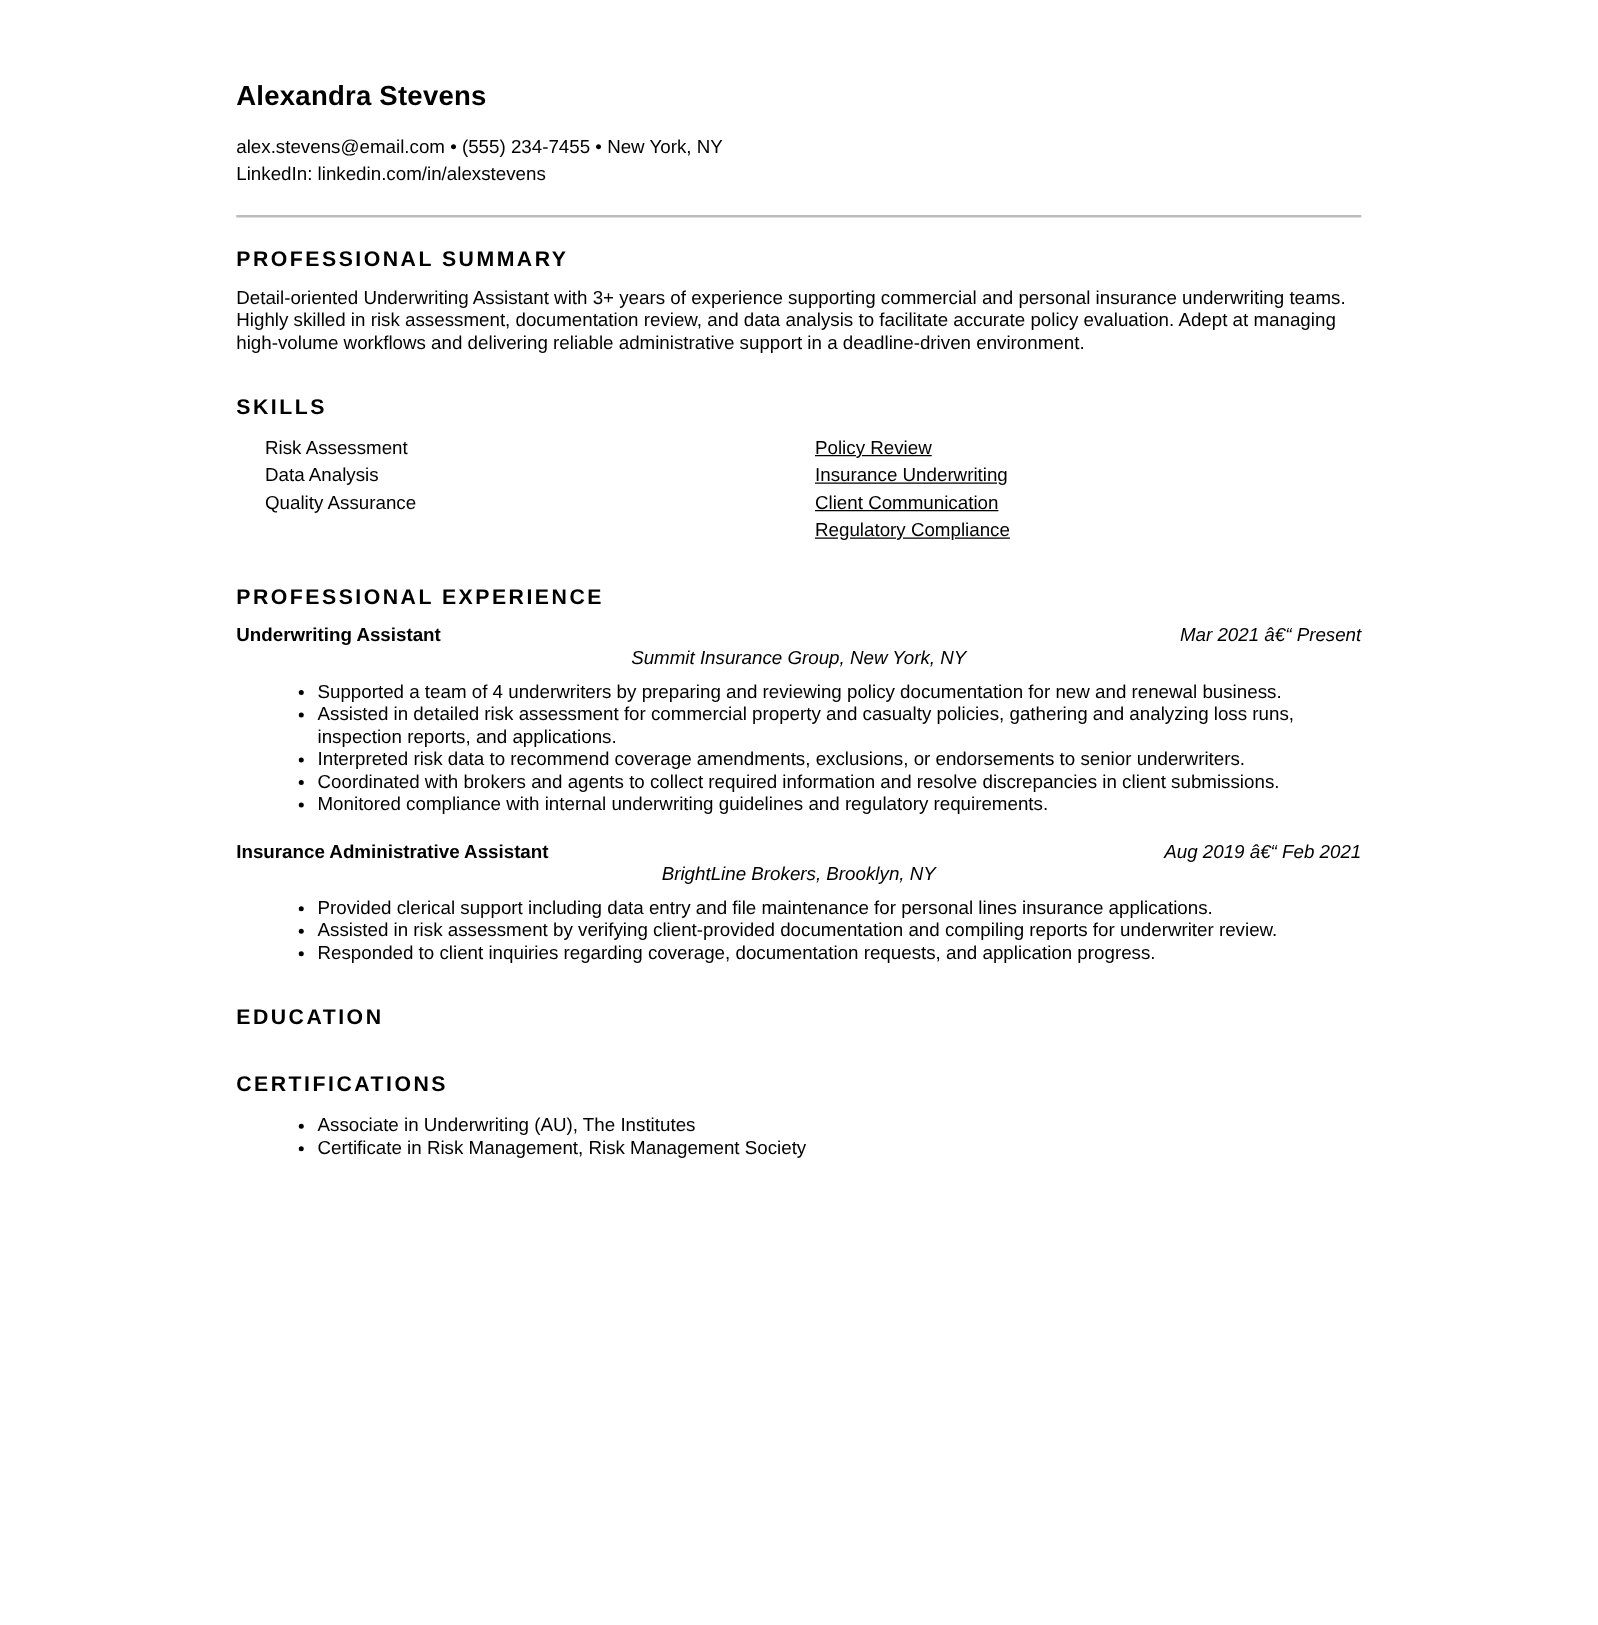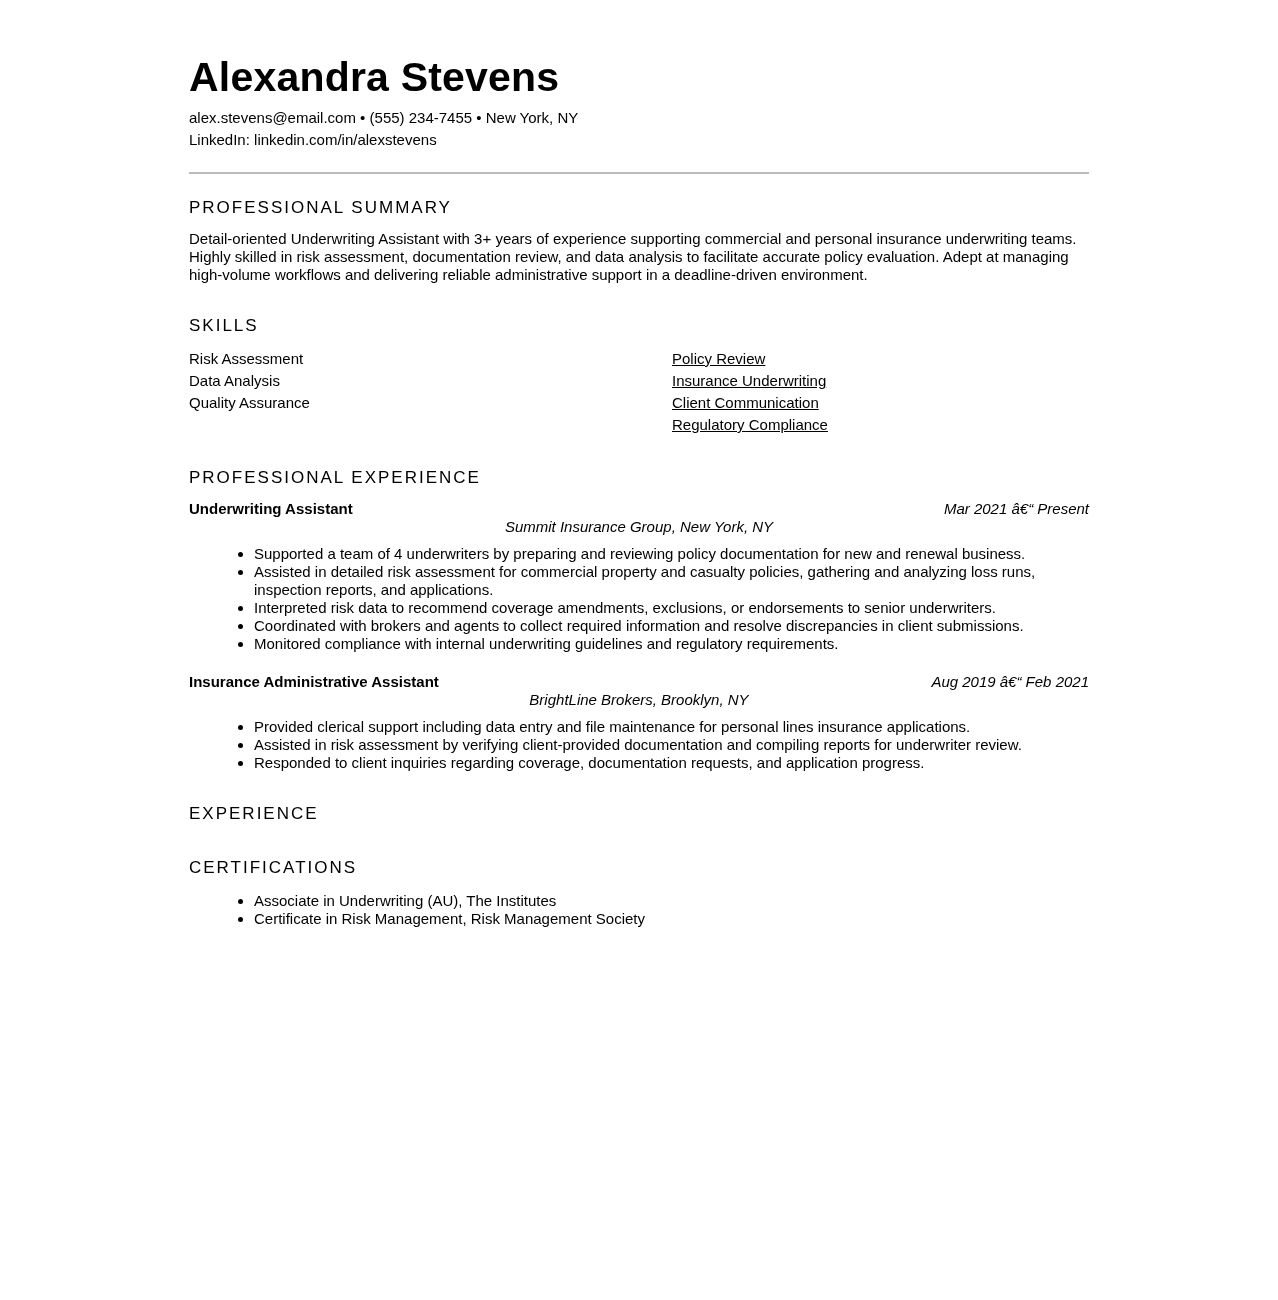--- a/index.html
+++ b/index.html
@@ -12,51 +12,51 @@
     line-height: 18px;
   }
   .page {
     width: 900px;
     margin: 0 auto;
     padding-top: 58px;
     min-height: 1242px;
   }
   h1 {
     margin: 0 0 11px 0;
-    font-size: 41px;
+    font-size: 22px;
     line-height: 38px;
     font-weight: bold;
     letter-spacing: 0.2px;
   }
   .contact-line {
     margin: 0;
     line-height: 22px;
   }
   hr.rule {
     margin: 21px 0 0 0;
     border: none;
     border-top: 2px solid #bcbcbc;
     height: 0;
   }
   h2 {
     margin: 30px 0 10px 0;
     font-size: 17px;
     line-height: 24px;
-    font-weight: normal;
+    font-weight: bold;
     letter-spacing: 2px;
   }
   section.summary h2 { margin-top: 22px; }
   .body-text {
     margin: 0;
   }
   
   .skills-cols {
     display: flex;
+    margin-left: 23px;
     margin-top: 8px;
-    gap: 43px;
   }
   .skill-col {
     list-style: none;
     margin: 0;
     padding: 0;
     width: 440px;
   }
   .skill-col.right { width: auto; flex: 1; text-decoration: underline; }
   .skill-col li { line-height: 22px; }
   
@@ -156,21 +156,21 @@
       <div class="job-company">BrightLine Brokers, Brooklyn, NY</div>
       <ul class="bullets">
         <li>Provided clerical support including data entry and file maintenance for personal lines insurance applications.</li>
         <li>Assisted in risk assessment by verifying client-provided documentation and compiling reports for underwriter review.</li>
         <li>Responded to client inquiries regarding coverage, documentation requests, and application progress.</li>
       </ul>
     </article>
   </section>
 
   <section>
-    <h2>EXPERIENCE</h2>
+    <h2>EDUCATION</h2>
   </section>
 
   <section>
     <h2>CERTIFICATIONS</h2>
     <ul class="cert-list">
       <li>Associate in Underwriting (AU), The Institutes</li>
       <li>Certificate in Risk Management, Risk Management Society</li>
     </ul>
   </section>
 

